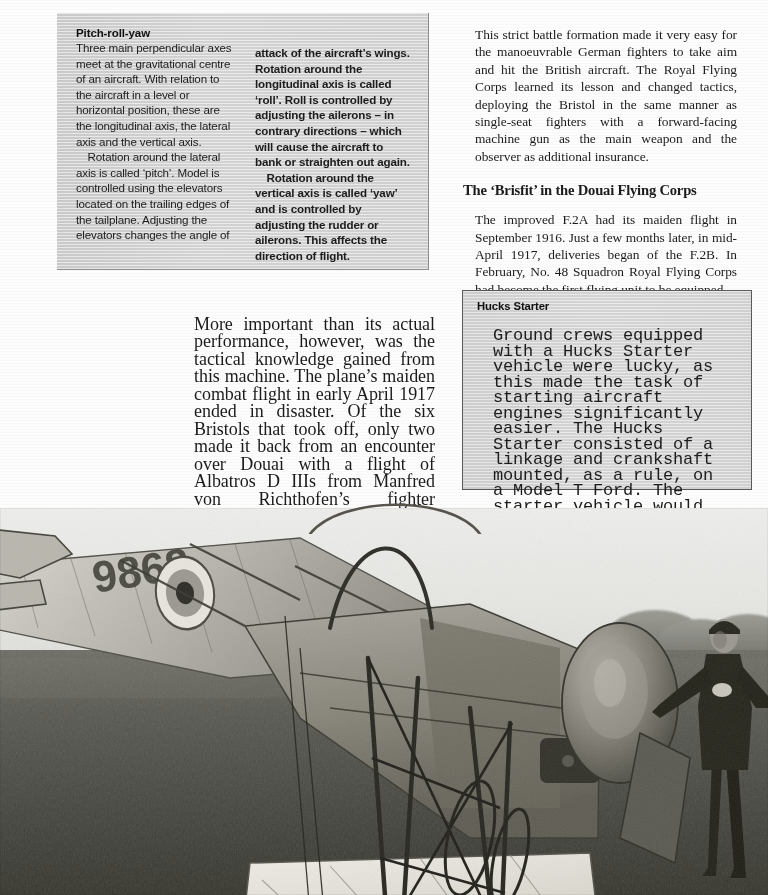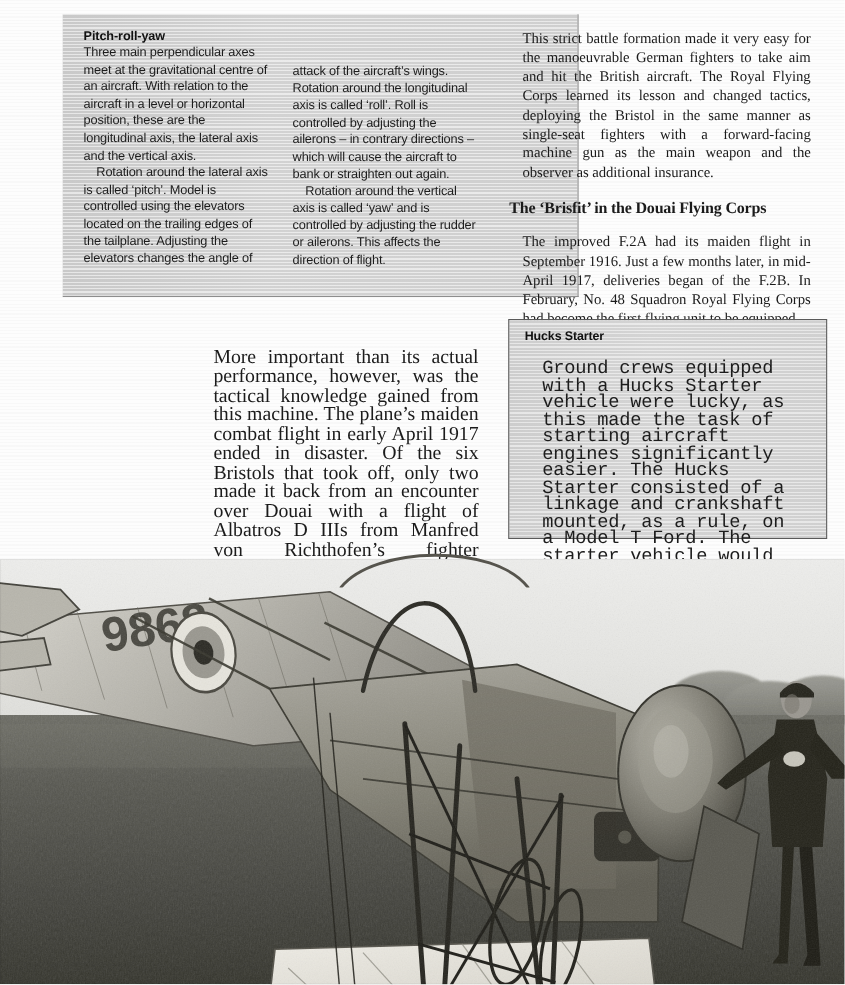--- a/index.html
+++ b/index.html
@@ -32,21 +32,21 @@
       ),
       #fdfdfd;
   }
   .p         { margin: 12px; }
 
   
   #grey-box {
     position: absolute;
     left: 57px;
     top: 13px;
-    width: 469px;
+    width: 372px;
     height: 257px;
     box-sizing: border-box;
     padding: 14px 16px 10px 19px;
     background:
       repeating-linear-gradient(
         to bottom,
         rgba(255,255,255,0.55) 0px,
         rgba(255,255,255,0.55) 1px,
         rgba(255,255,255,0.0) 1px,
         rgba(255,255,255,0.0) 3px
@@ -70,21 +70,21 @@
   #grey-box .col {
     width: 168px;
     font-family: "Liberation Sans", sans-serif;
     font-size: 11.6px;
     line-height: 15.6px;
     color: #1c1c1c;
     letter-spacing: -0.15px;
   }
   #grey-box .col p { margin: 0; }
   #grey-box .col p.ind { text-indent: 1.0em; }
-  #grey-box .col-right { padding-top: 17px; }
+  #grey-box .col-right { padding-top: 5px; font-weight: bold; }
 
   
   #right-col {
     position: absolute;
     left: 463px;
     top: 14px;
     width: 286px;
   }
   #right-col .body {
     font-size: 13.4px;

